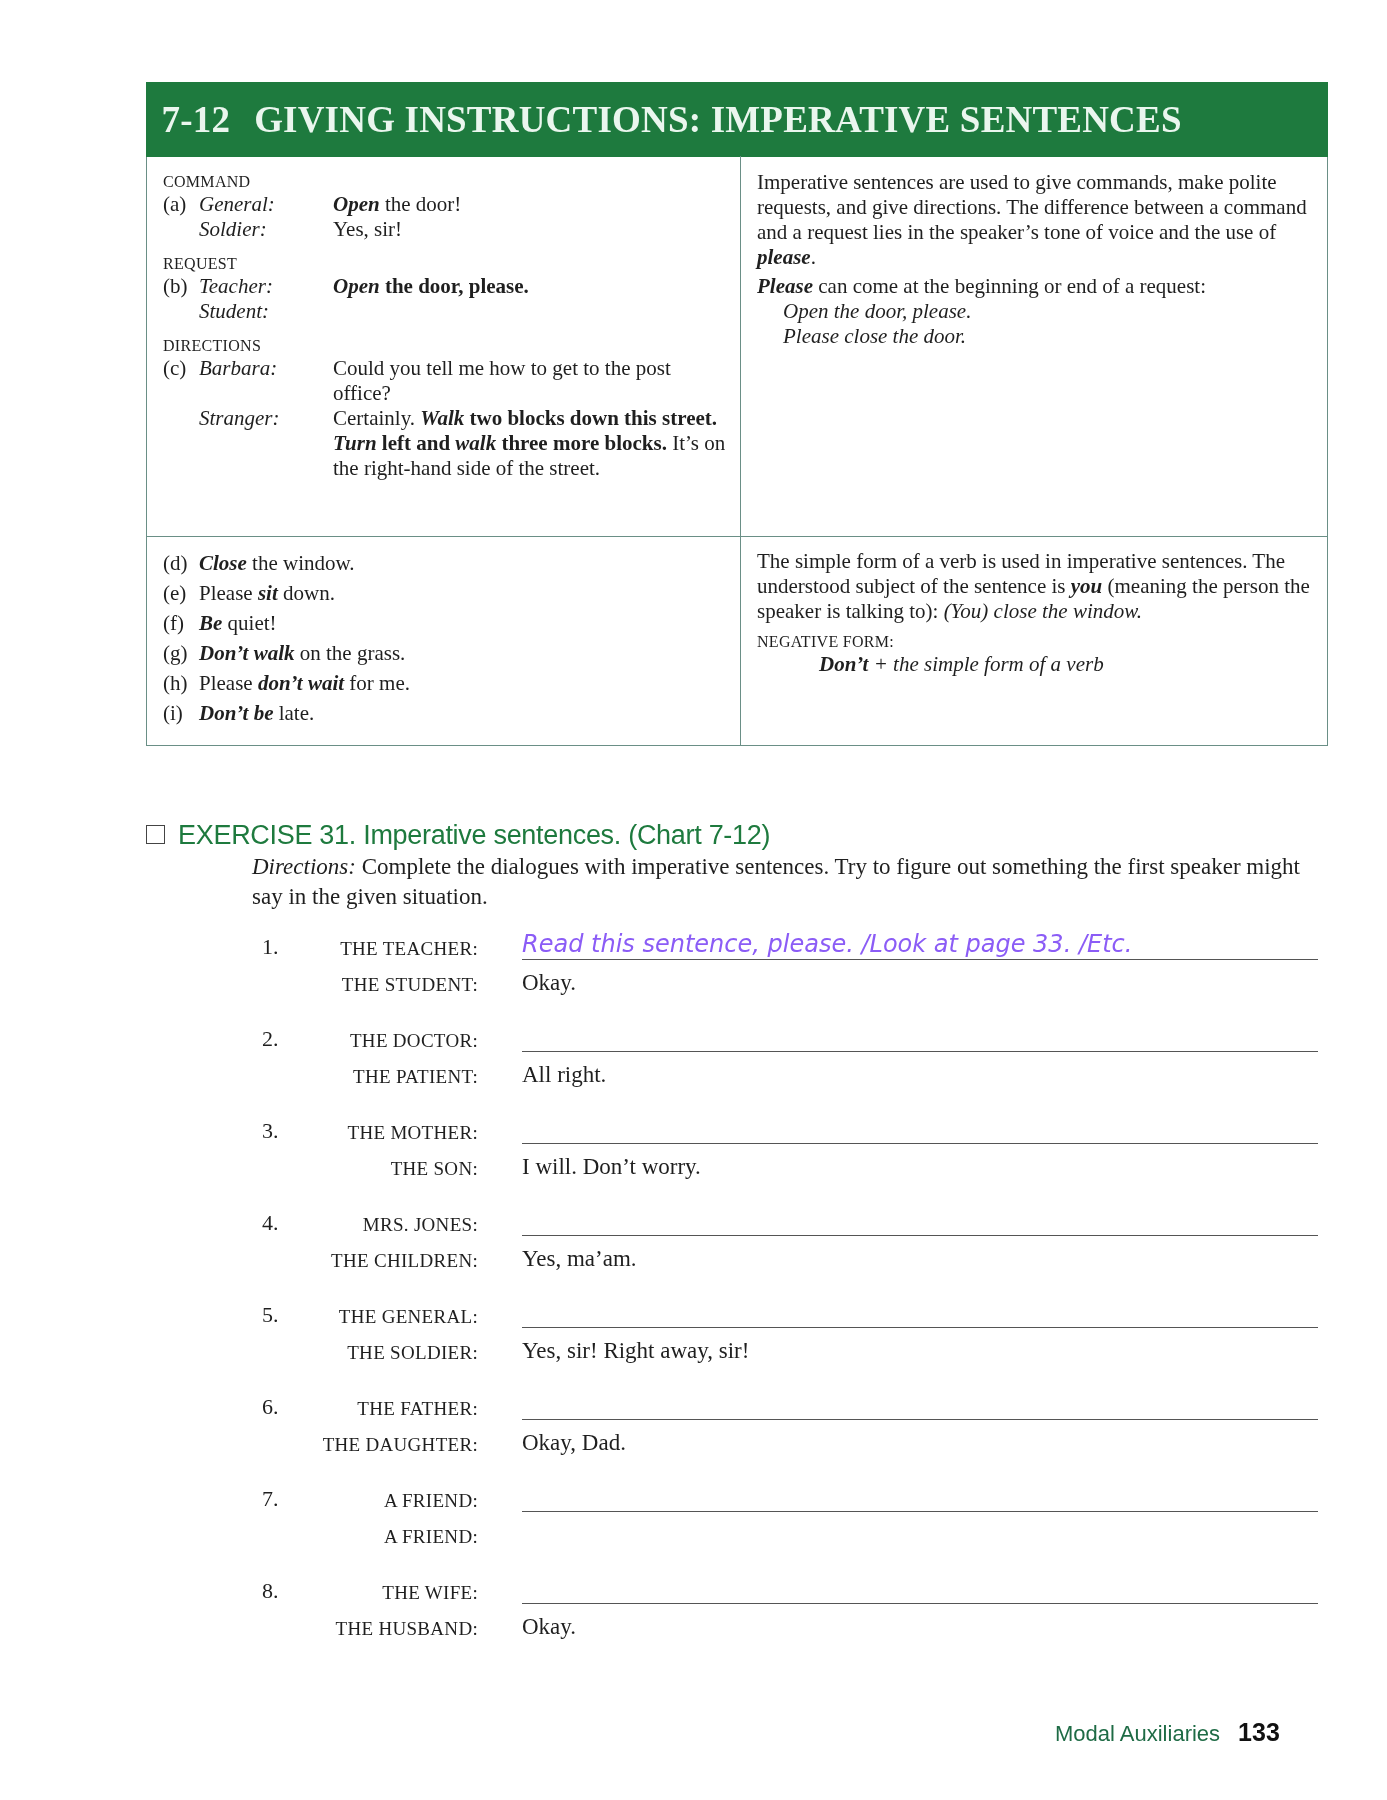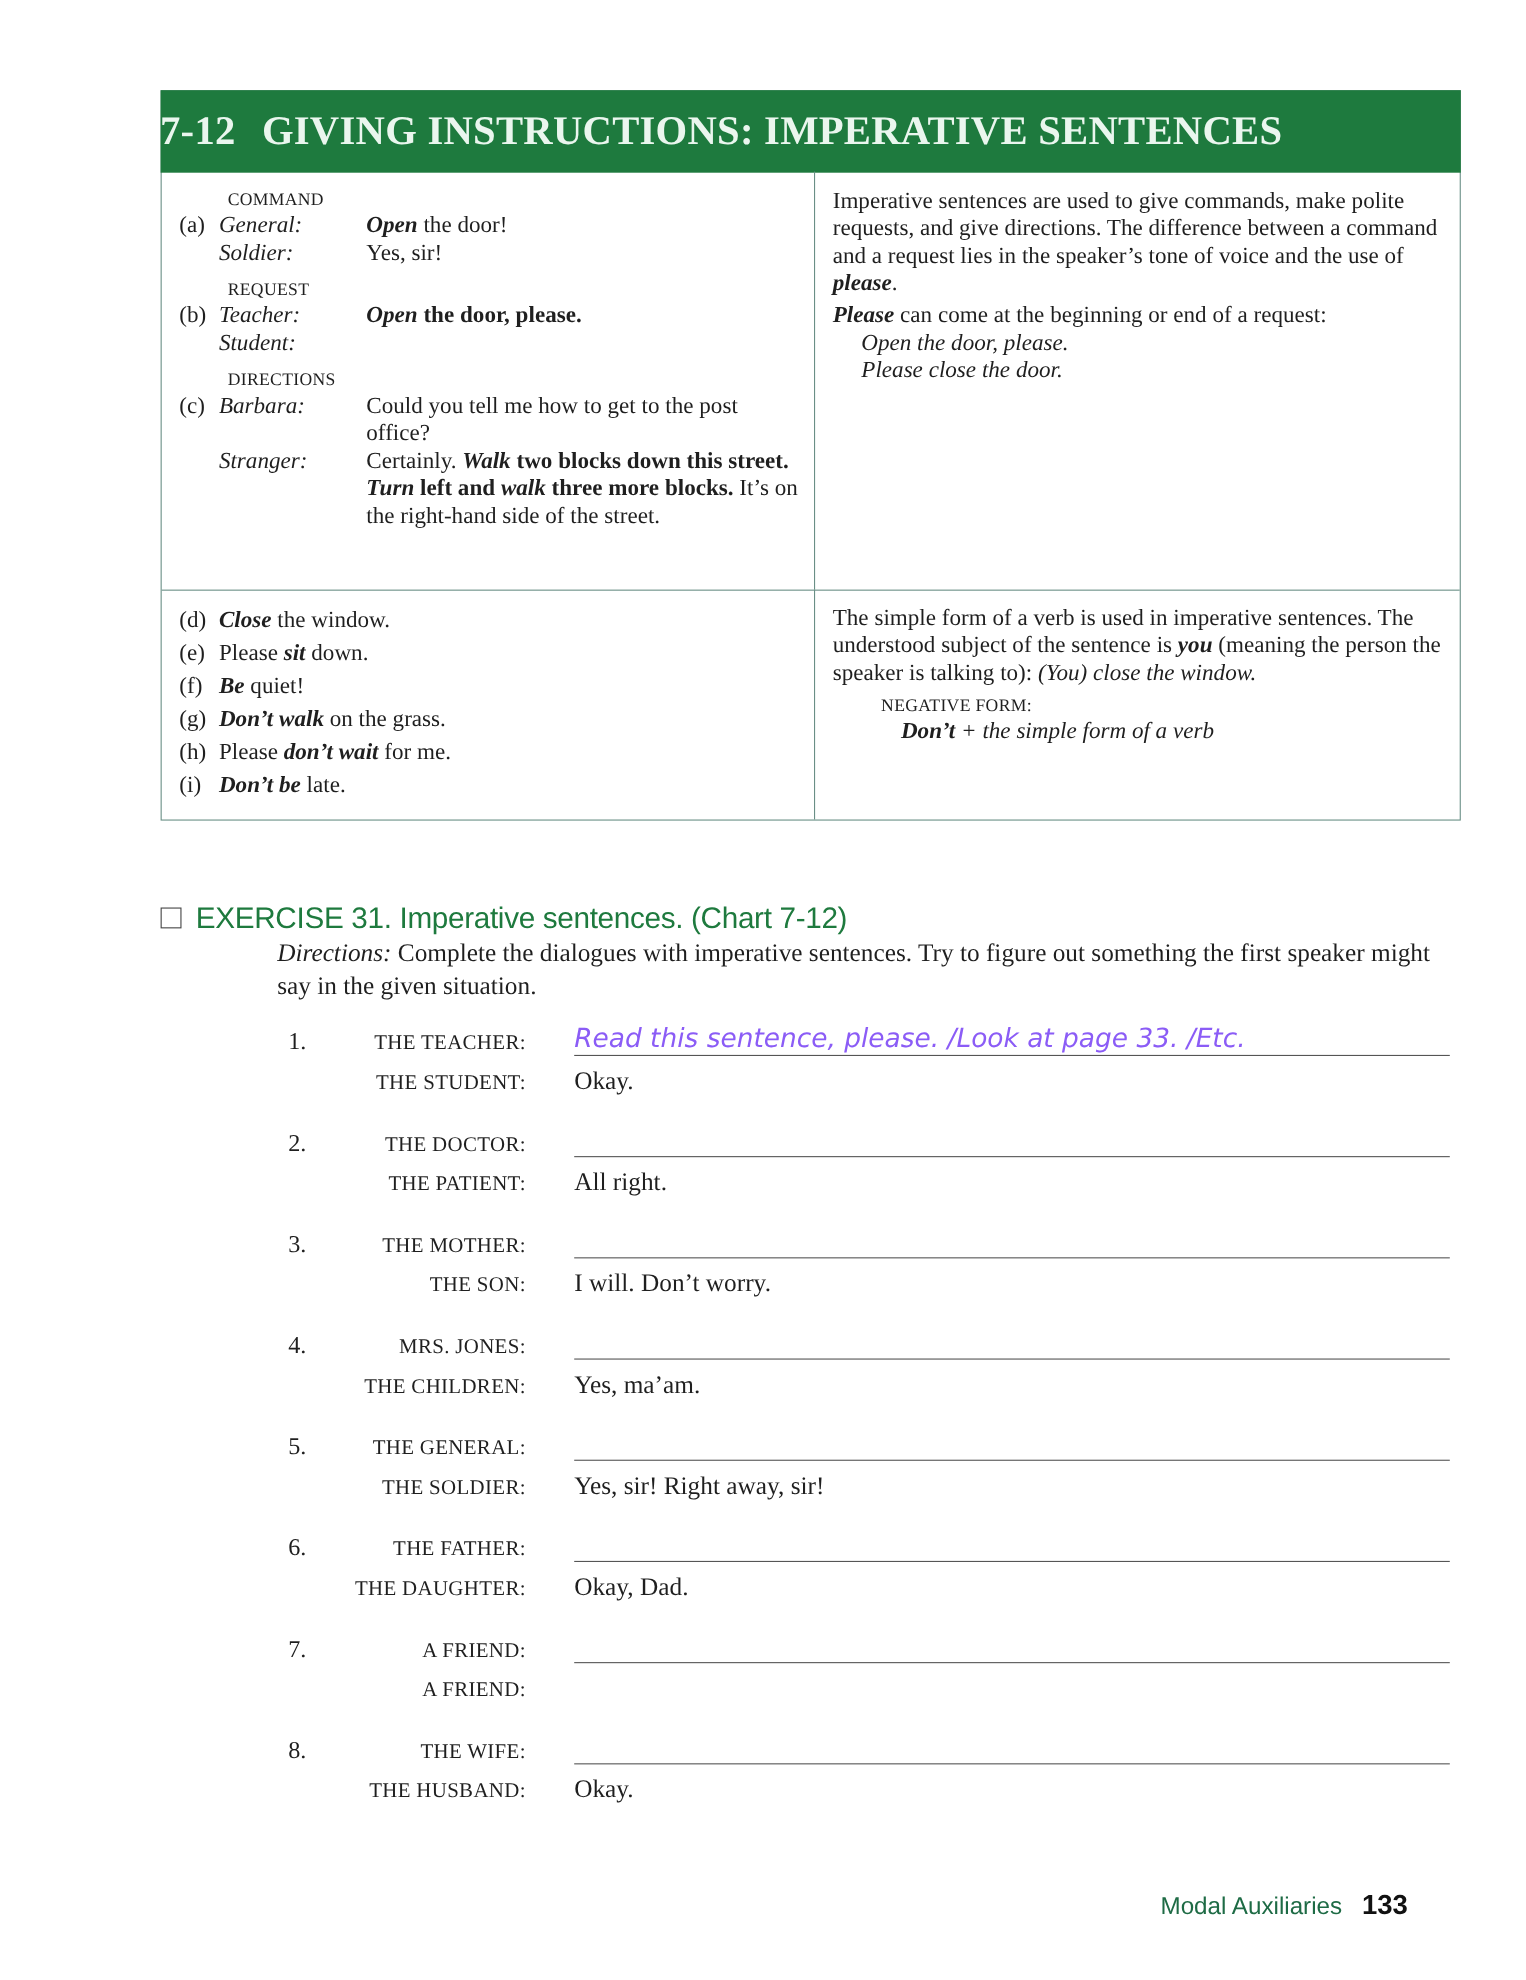--- a/index.html
+++ b/index.html
@@ -8,29 +8,29 @@
     font-family: "DejaVu Serif", "Liberation Serif", serif; color: #1f1f1f; overflow: hidden;
   }
   .chart-box {
     position: absolute; left: 146px; top: 82px; width: 1182px; height: 664px;
     border: 1.5px solid #6a8f86; box-sizing: border-box; background: #fff;
   }
   .chart-header {
     position: absolute; left: -1.5px; top: -1.5px; width: 1182px; height: 75px;
     background: #1e7a3e; color: #eaf6ee; box-sizing: border-box;
     font-family: "Liberation Serif", serif; font-weight: bold; font-size: 37px;
-    line-height: 75px; padding-left: 0; letter-spacing: 0.2px;
+    line-height: 75px; padding-left: 16px; letter-spacing: 0.2px;
   }
   .chart-header .num { margin-right: 24px; }
   .cell { position: absolute; box-sizing: border-box; font-family: "Liberation Serif", serif; font-size: 21px; line-height: 25px; }
   .cell-a { left: 0; top: 73px; width: 593px; height: 380px; padding: 16px 0 0 16px; }
   .cell-b { left: 593px; top: 73px; width: 587px; height: 380px; padding: 14px 16px 0 16px; border-left: 1.5px solid #6a8f86; }
   .cell-c { left: 0; top: 453px; width: 593px; height: 209px; padding: 14px 0 0 16px; border-top: 1.5px solid #6a8f86; }
   .cell-d { left: 593px; top: 453px; width: 587px; height: 209px; padding: 12px 16px 0 16px; border-top: 1.5px solid #6a8f86; border-left: 1.5px solid #6a8f86; }
-  .smallcaps { font-size: 16px; letter-spacing: 0.3px; display: block; margin-top: 8px; line-height: 20px; margin-left: 44px; }
+  .smallcaps { font-size: 16px; letter-spacing: 0.3px; display: block; margin-top: 8px; line-height: 20px; }
   .smallcaps:first-child { margin-top: 0; }
   .exrow { display: flex; }
   .exrow .lbl { width: 36px; flex: none; }
   .exrow .spk { width: 108px; flex: none; font-style: italic; padding-right: 14px; }
   .exrow .spk.left { text-align: left; }
   .exrow .txt { flex: 1; padding-right: 14px; margin-left: 12px; }
   .b { font-weight: bold; }
   .bi { font-weight: bold; font-style: italic; }
   .i { font-style: italic; }
   .ex-line { display: flex; margin-bottom: 5px; line-height: 25px; }

